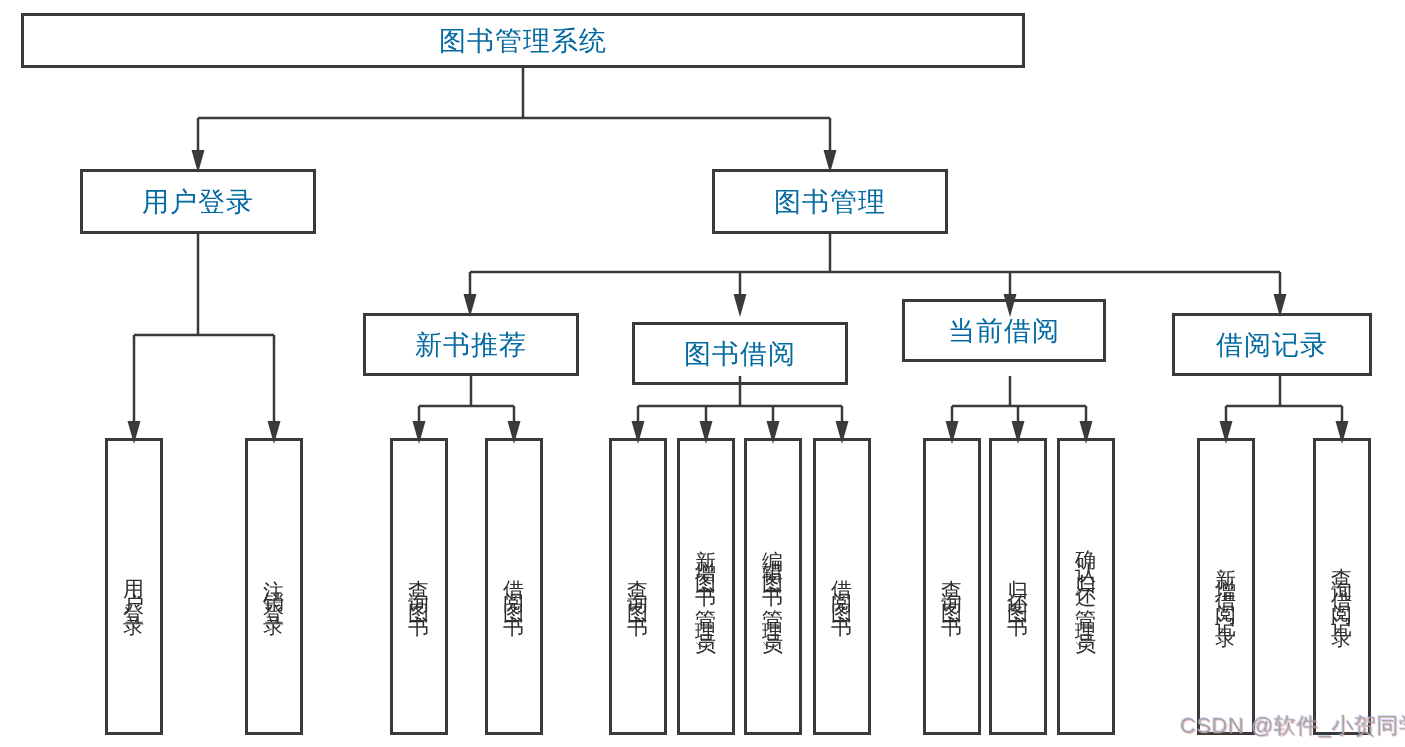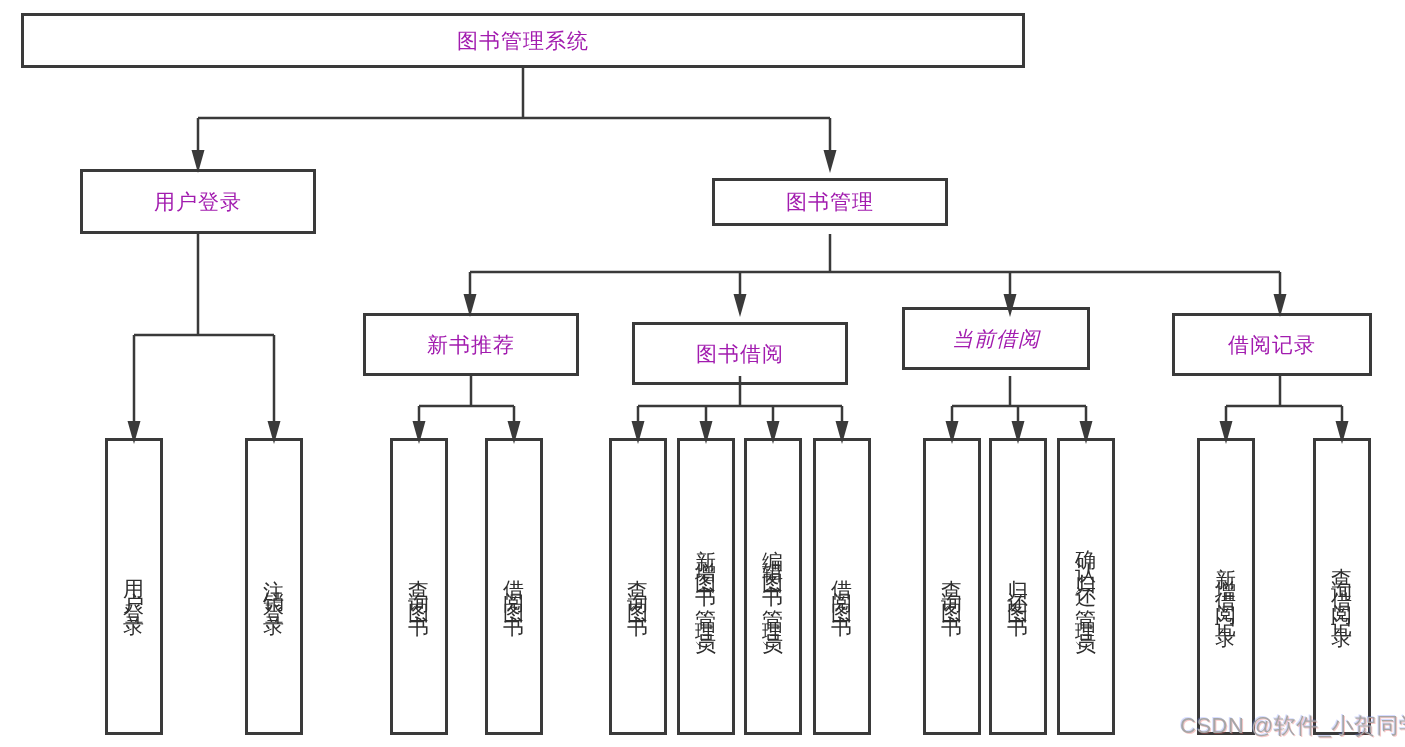--- a/index.html
+++ b/index.html
@@ -9,21 +9,21 @@
     background:#ffffff;
     font-family:"Liberation Sans", sans-serif;
     overflow:hidden;
   }
   .hnode{
     position:absolute;
     box-sizing:border-box;
     background:#ffffff;
     border:3px solid #3a3a3a;
     display:flex;align-items:center;justify-content:center;
-    font-size:21px;color:#a21caf;
+    font-size:27px;color:#0369a1;
     letter-spacing:1px;
     z-index:2;
   }
   .vnode{
     position:absolute;
     box-sizing:border-box;
     background:#ffffff;
     border:3px solid #3a3a3a;
     display:flex;align-items:center;justify-content:center;
     z-index:2;
@@ -53,25 +53,25 @@
     color:#a6a6a6;
     letter-spacing:0.5px;
     z-index:5;
     text-shadow:1px 1px 0 rgba(231,101,101,0.35), -1px -1px 0 rgba(120,140,255,0.3);
     white-space:nowrap;
   }
 
   
   #n-root{left:21px;top:13px;width:1004px;height:55px;}
   #n-user-login{left:80px;top:169px;width:236px;height:65px;}
-  #n-book-mgmt{left:712px;top:178px;width:236px;height:48px;}
+  #n-book-mgmt{left:712px;top:169px;width:236px;height:65px;}
 
   #n-newbook{left:363px;top:313px;width:216px;height:63px;}
   #n-bookborrow{left:632px;top:313px;width:216px;height:63px;margin-top:9px;}
-  #n-currentborrow{left:902px;top:307px;width:188px;height:63px;font-style:italic;}
+  #n-currentborrow{left:902px;top:299px;width:204px;height:63px;}
   #n-borrowrecords{left:1172px;top:313px;width:200px;height:63px;}
 
   .leaf{top:438px;width:58px;height:297px;}
   #l-ul-0{left:105px;} #l-ul-1{left:245px;}
   #l-nb-0{left:390px;} #l-nb-1{left:485px;}
   #l-bb-0{left:609px;} #l-bb-1{left:677px;} #l-bb-2{left:744px;} #l-bb-3{left:813px;}
   #l-cb-0{left:923px;} #l-cb-1{left:989px;} #l-cb-2{left:1057px;}
   #l-br-0{left:1197px;} #l-br-1{left:1313px;}
 </style>
 </head>

